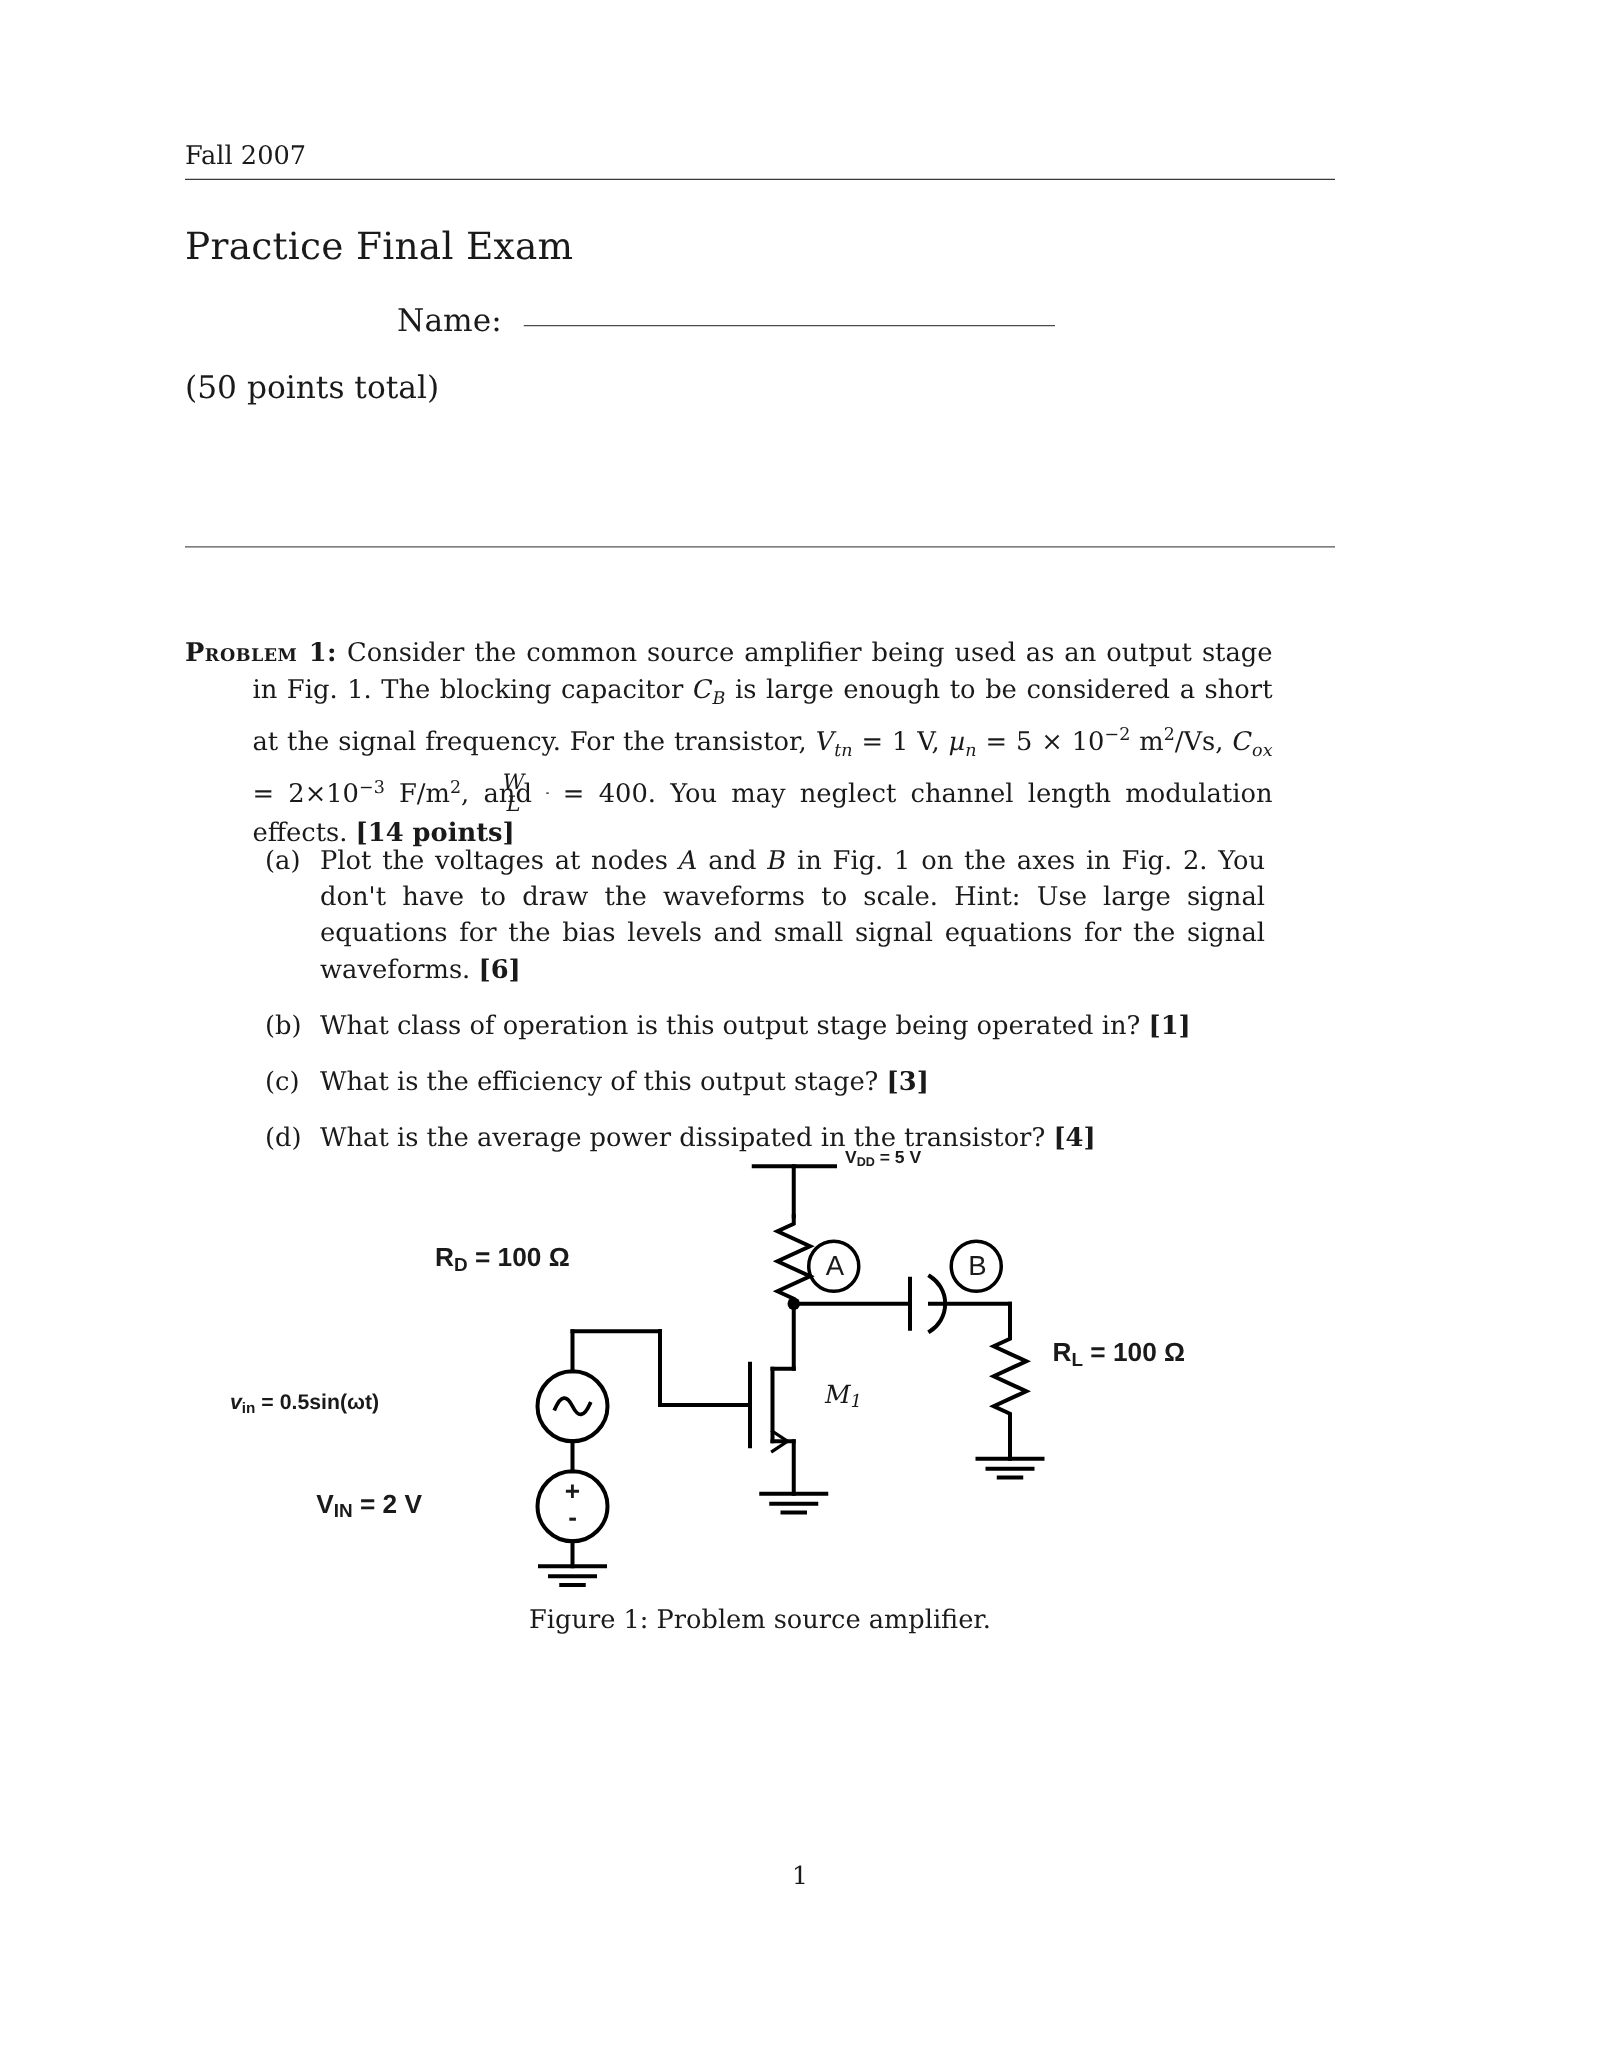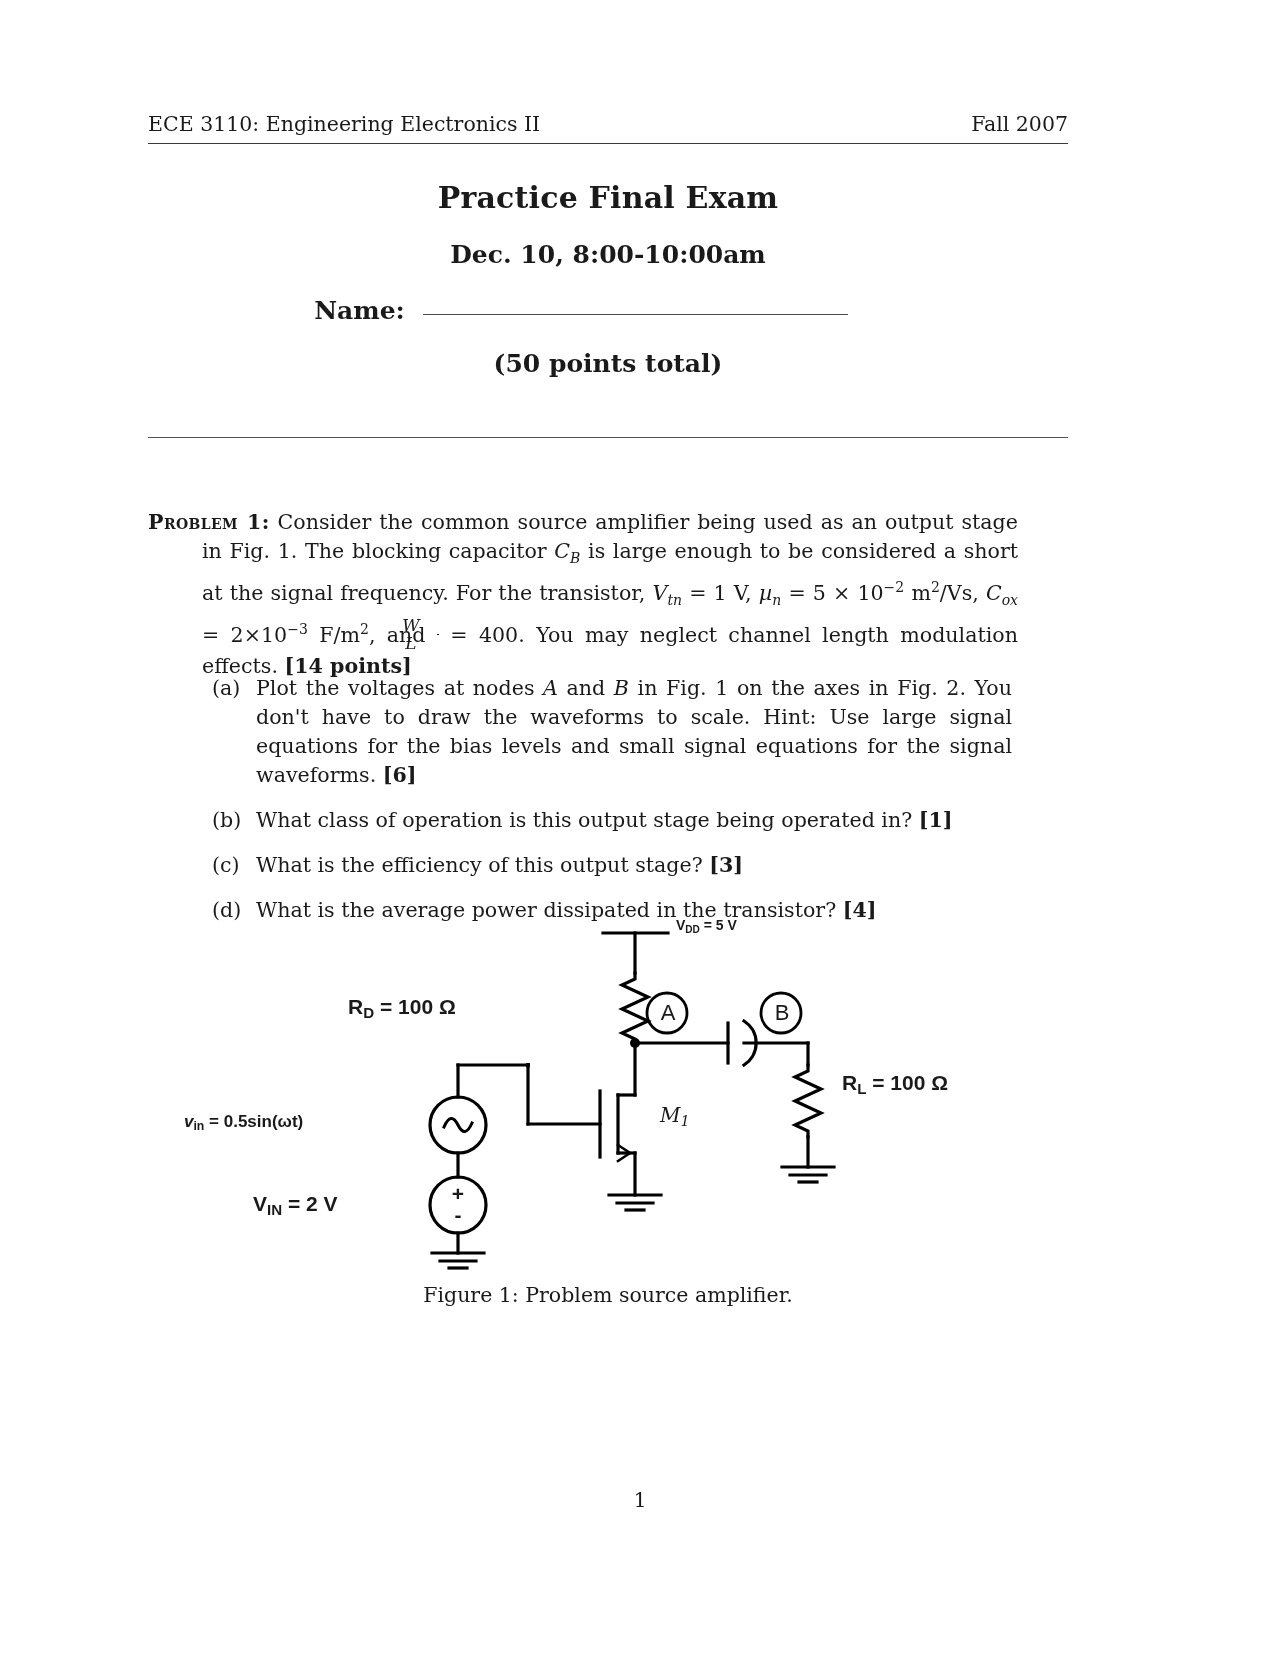--- a/index.html
+++ b/index.html
@@ -16,21 +16,21 @@
     position:absolute; left:148px; top:112px; width:920px;
     display:flex; justify-content:space-between; align-items:baseline;
     font-size:20.5px;
   }
   .rule-head {
     position:absolute; left:148px; top:143px; width:920px; height:0;
     border-top:1.6px solid #3a3a3a;
   }
 
   
-  .title-block { position:absolute; left:148px; top:180px; width:920px; text-align:center;font-weight:bold; }
+  .title-block { position:absolute; left:148px; top:180px; width:920px; text-align:left; }
   .doc-title { font-size:30px; letter-spacing:.2px; }
   .doc-date  { font-size:25px; margin-top:25px; }
   .name-row {
     margin-top:27px; display:flex; justify-content:center;
     align-items:baseline; gap:18px; padding-right:54px;
   }
   .name-label { font-size:25px; }
   .name-line { width:425px; height:0; border-bottom:1.7px solid #4a4a4a; transform:translateY(-4px); }
   .doc-points { font-size:25px; margin-top:24px; }
 
@@ -66,28 +66,26 @@
   .caption { text-align:center; font-size:20.5px; margin-top:8px; }
 
   .pagenum { position:absolute; left:0; top:1488px; width:1280px; text-align:center; font-size:20px; }
 </style>
 </head>
 <body>
 
 <div class="page">
 
   <div class="runhead">
-    <span>ECE 3110: Engineering Electronics II</span>
     <span>Fall 2007</span>
   </div>
   <div class="rule-head"></div>
 
   <div class="title-block">
     <div class="doc-title">Practice Final Exam</div>
-    <div class="doc-date">Dec. 10, 8:00-10:00am</div>
     <div class="name-row">
       <span class="name-label">Name:</span>
       <span class="name-line"></span>
     </div>
     <div class="doc-points">(50 points total)</div>
   </div>
 
   <div class="rule-mid"></div>
 
   <div class="problem">

